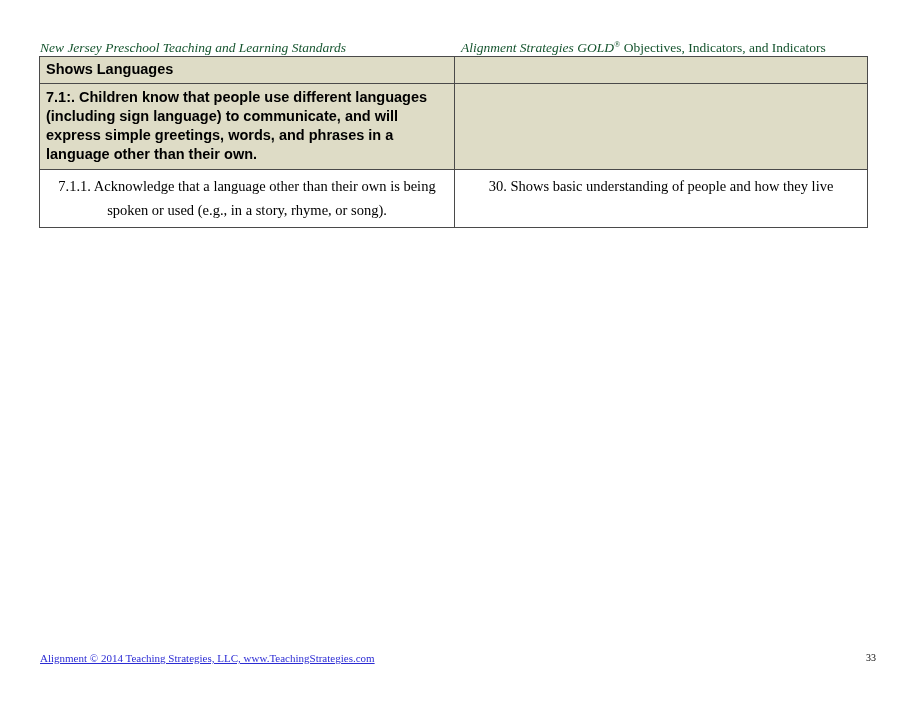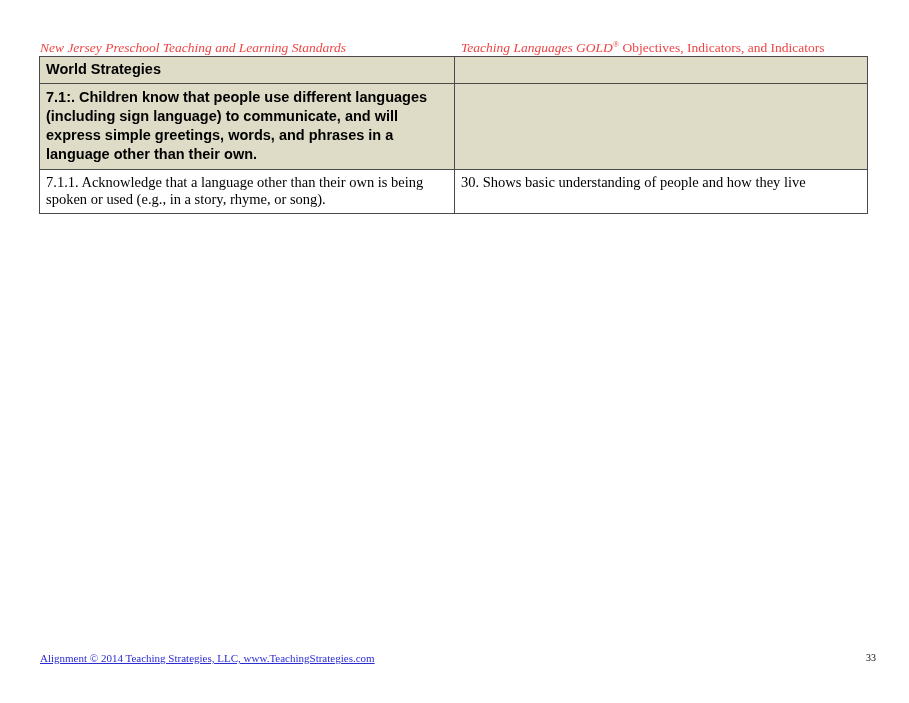--- a/index.html
+++ b/index.html
@@ -24,21 +24,21 @@
     overflow: hidden;
   }
 
   
   .runhead {
     position: absolute;
     top: 40px;
     height: 16px;
     line-height: 16px;
     font-size: 13.5px;
-    color: #ef4444;
+    color: #14532d;
     white-space: nowrap;
   }
   .runhead-left {
     left: 40px;
     font-style: italic;
   }
   .runhead-right {
     left: 461px;
   }
   .runhead-right .ital {
@@ -89,22 +89,23 @@
     font-weight: bold;
     font-size: 14.5px;
     line-height: 19px;
     padding: 4px 6px 5px 6px;
   }
 
   
   .row-indicator td {
     font-family: "Liberation Serif", serif;
     font-size: 14.5px;
-    line-height: 17px;
+    line-height: 24px;
     padding: 4px 6px 5px 6px;
+    text-align: center;
   }
   .row-indicator td.obj-cell {
     white-space: normal;
   }
 
   
   .footer-link {
     position: absolute;
     left: 40px;
     top: 649px;
@@ -128,31 +129,31 @@
     color: #000;
   }
 </style>
 </head>
 <body>
 
 <div class="page">
 
   <div class="runhead runhead-left">New Jersey Preschool Teaching and Learning Standards</div>
 
-  <div class="runhead runhead-right"><span class="ital">Teaching Languages GOLD</span><sup class="regmark">®</sup><span class="reg"> Objectives, Indicators, and Indicators</span></div>
+  <div class="runhead runhead-right"><span class="ital">Alignment Strategies GOLD</span><sup class="regmark">®</sup><span class="reg"> Objectives, Indicators, and Indicators</span></div>
 
   <table class="std-table">
     <colgroup>
       <col class="c-left">
       <col class="c-right">
     </colgroup>
     <tbody>
 
       <tr class="row-domain">
-        <td>World Strategies</td>
+        <td>Shows Languages</td>
         <td></td>
       </tr>
 
       <tr class="row-standard">
         <td>7.1:. Children know that people use different languages (including sign language) to communicate, and will express simple greetings, words, and phrases in a language other than their own.</td>
         <td></td>
       </tr>
 
       <tr class="row-indicator">
         <td>7.1.1. Acknowledge that a language other than their own is being spoken or used (e.g., in a story, rhyme, or song).</td>

